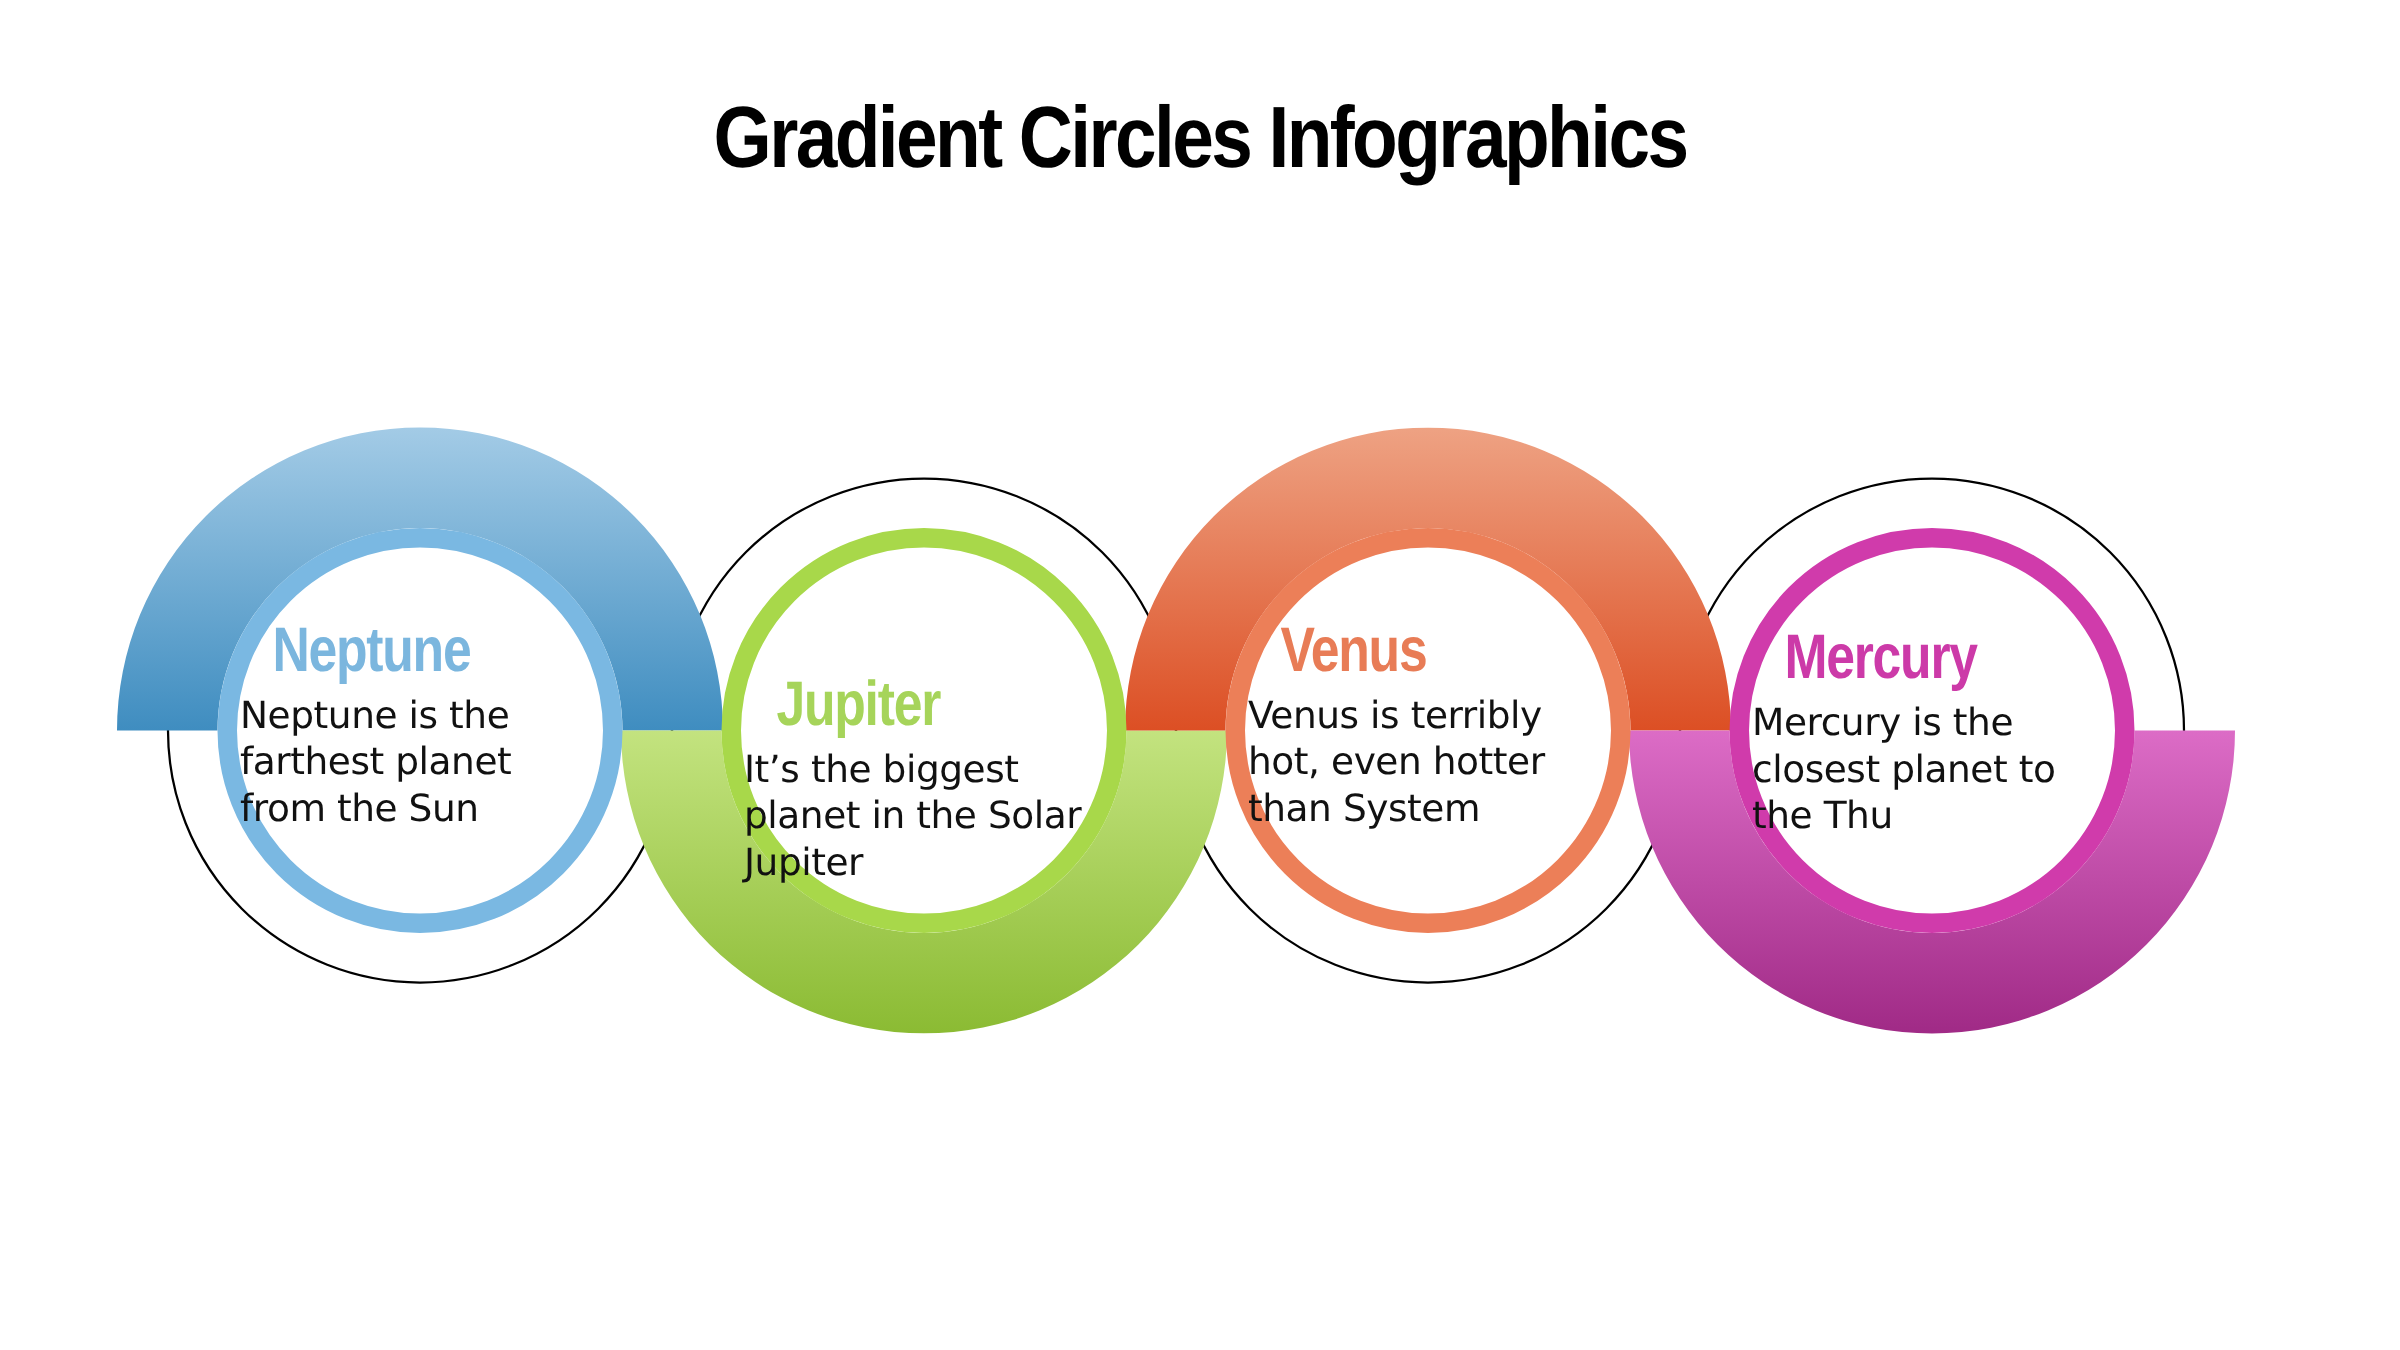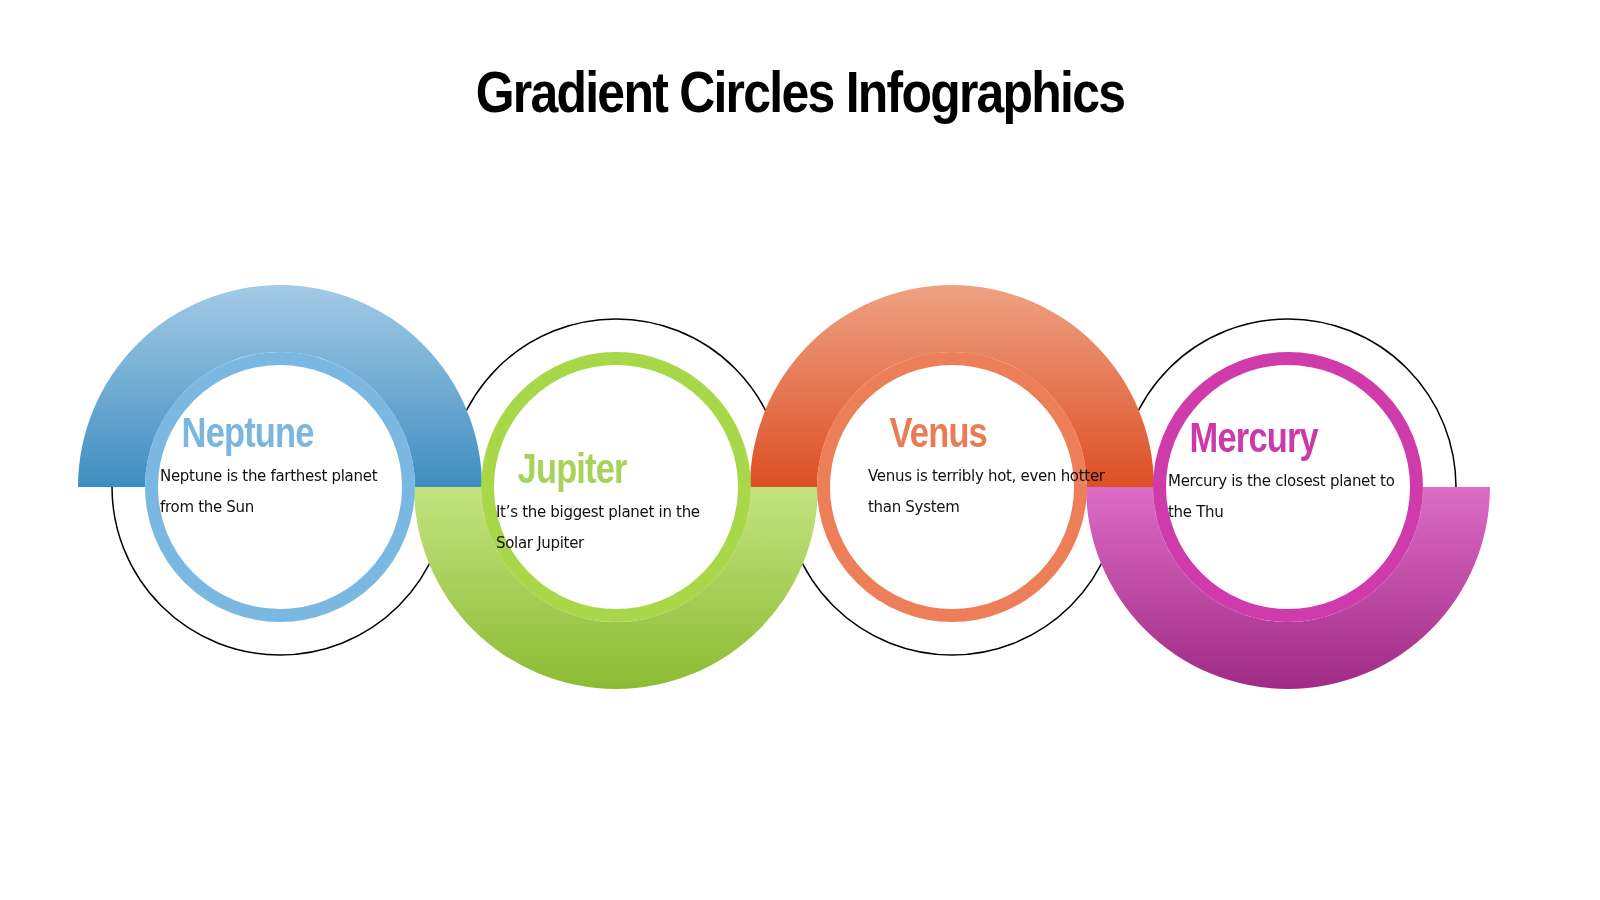--- a/index.html
+++ b/index.html
@@ -45,21 +45,21 @@
       font-weight: 700;
       font-size: 42px;
       line-height: 48px;
       letter-spacing: -1px;
       transform: scaleX(0.82);
     }
     .item-desc {
       display: block;
       margin-top: 4px;
       font-family: "DejaVu Sans", sans-serif;
-      font-size: 15px;
+      font-size: 25px;
       line-height: 31px;
       color: #111111;
       letter-spacing: -0.3px;
     }
   </style>
 </head>
 <body>
 
 <h1 class="page-title">Gradient Circles Infographics</h1>
 
@@ -108,21 +108,21 @@
 
 <div id="texts">
   <div class="item-text" style="left: 160px; top: 409px;">
     <span class="item-heading" style="color: rgb(123, 182, 222);">Neptune</span>
     <span class="item-desc">Neptune is the farthest planet from the Sun</span>
   </div>
   <div class="item-text" style="left: 496px; top: 409px; margin-top: 36px;">
     <span class="item-heading" style="color: rgb(166, 212, 90);">Jupiter</span>
     <span class="item-desc">It’s the biggest planet in the Solar Jupiter</span>
   </div>
-  <div class="item-text" style="left: 868px; top: 409px;">
+  <div class="item-text" style="left: 832px; top: 409px;">
     <span class="item-heading" style="color: rgb(232, 124, 86);">Venus</span>
     <span class="item-desc">Venus is terribly hot, even hotter than System</span>
   </div>
   <div class="item-text" style="left: 1168px; top: 414px;">
     <span class="item-heading" style="color: rgb(204, 58, 168);">Mercury</span>
     <span class="item-desc">Mercury is the closest planet to the Thu</span>
   </div>
 </div>
 
 </body></html>

